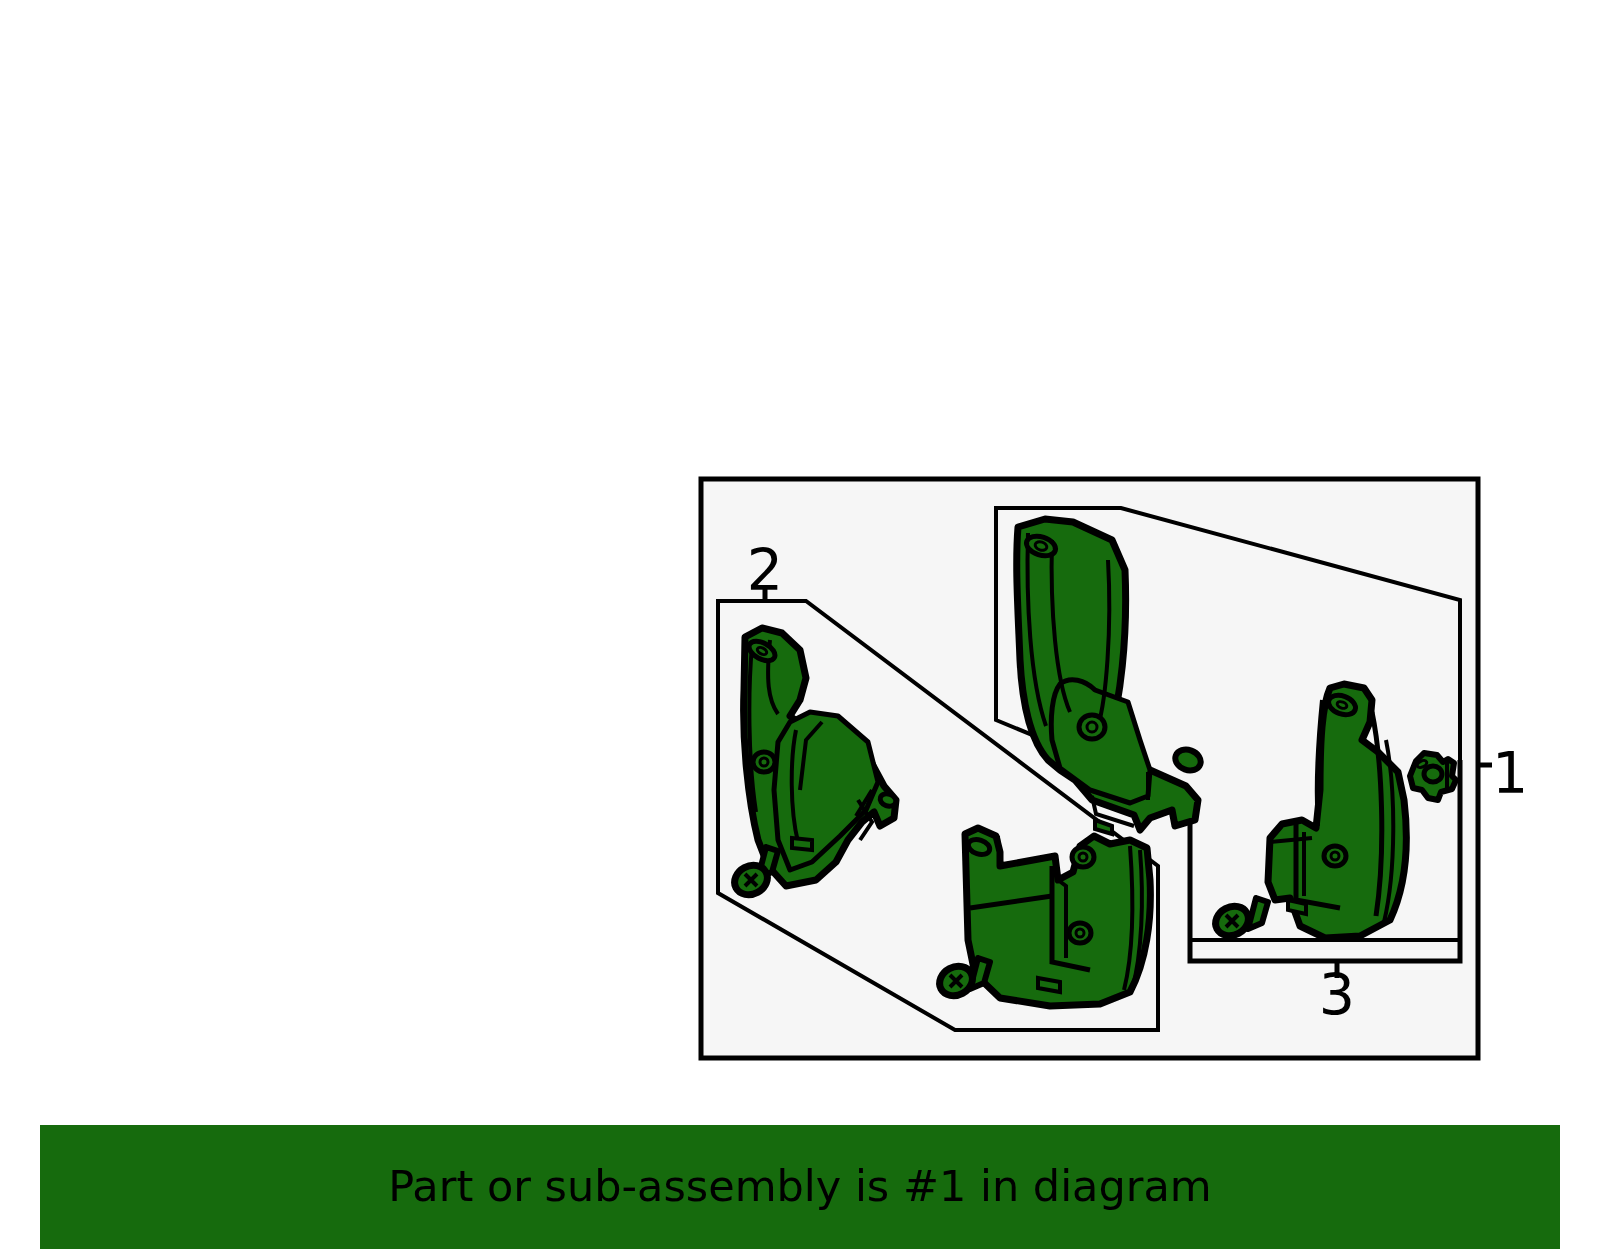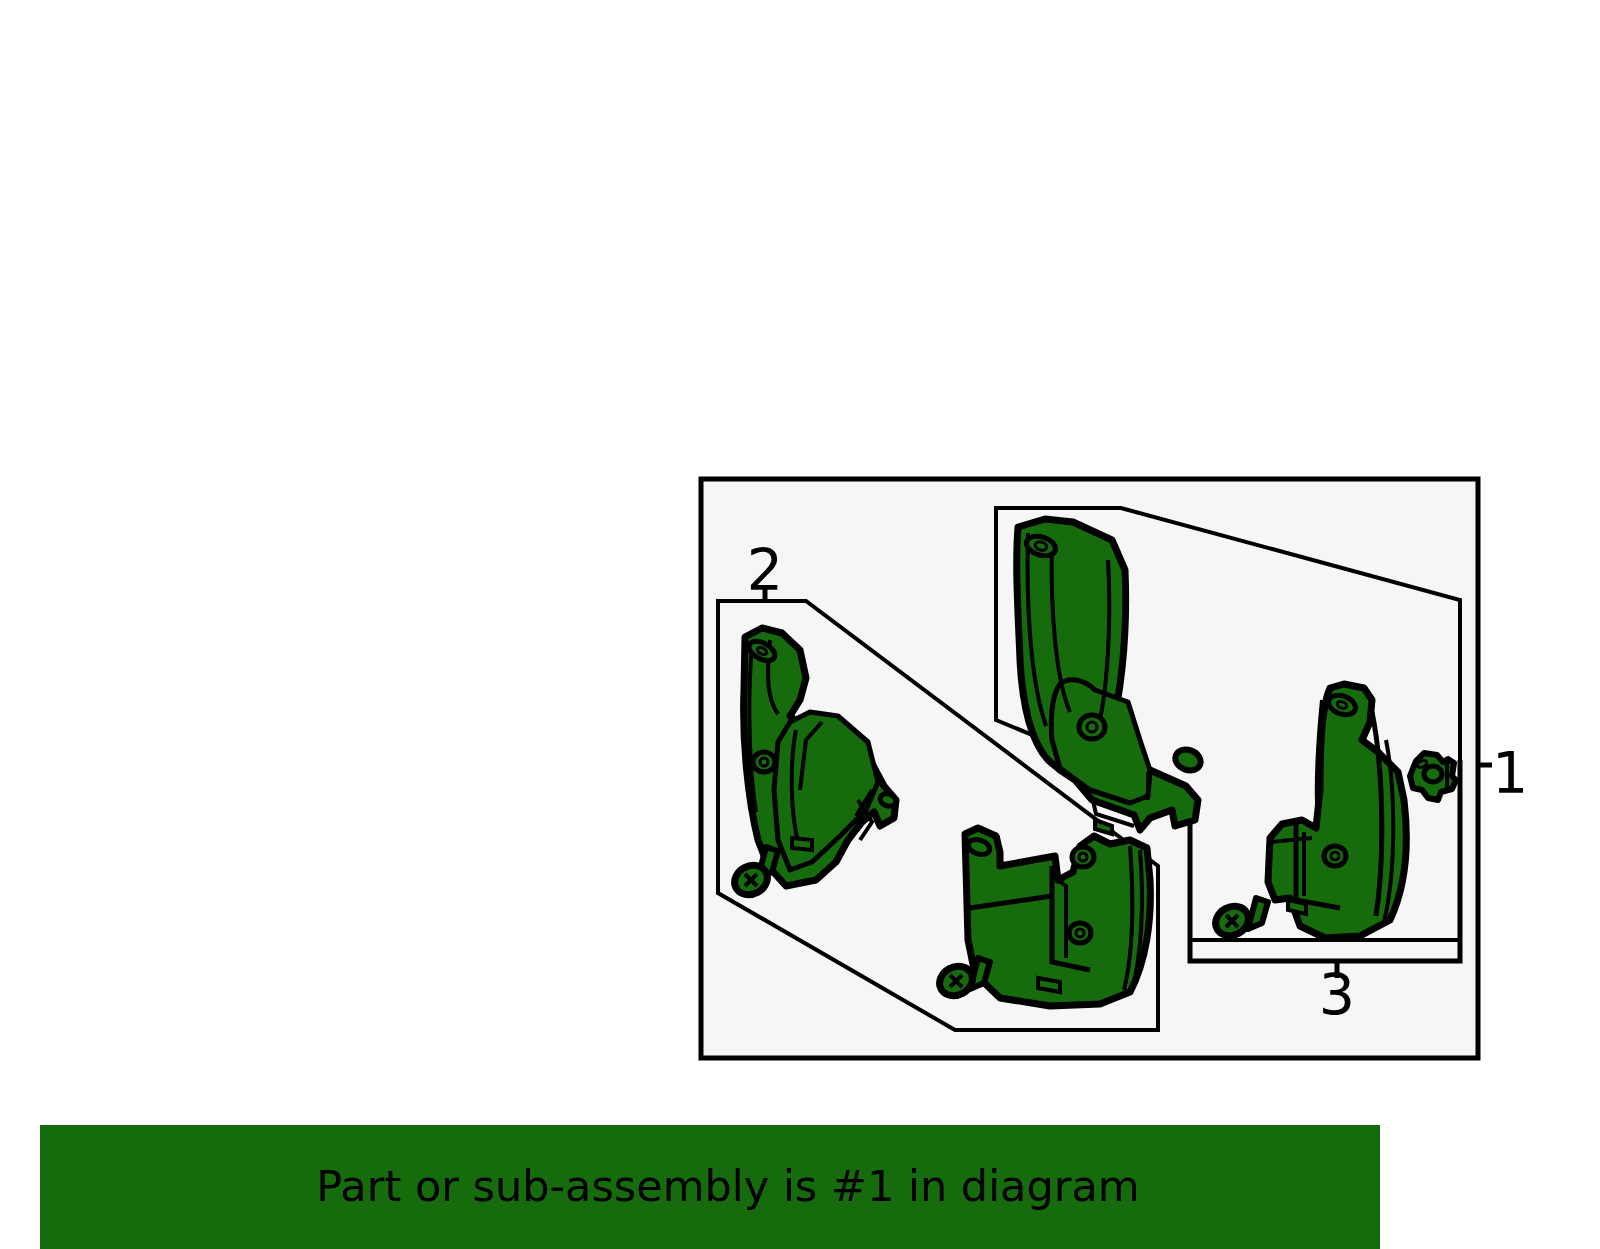--- a/index.html
+++ b/index.html
@@ -7,27 +7,26 @@
     width:1600px;height:1249px;
     font-family:"Liberation Sans", sans-serif;
     overflow:hidden;
     position:relative;
   }
   #stage{position:absolute;left:0;top:0;width:1600px;height:1249px;}
   #diagram{position:absolute;left:0;top:0;width:1600px;height:1249px;}
   .banner{
     position:absolute;
     left:40px;top:1125px;
-    width:1304px;height:124px;
+    width:1520px;height:124px;
     background:#166b0d;
     color:#000000;
     display:flex;flex-direction:row;
     align-items:center;justify-content:center;
     line-height:1.06;
-    padding-left:36px;
   }
   .banner-line{
     font-size:43px;
     font-family:"DejaVu Sans", sans-serif;
     letter-spacing:0px;
     white-space:nowrap;
   }
 </style>
 </head>
 <body>

